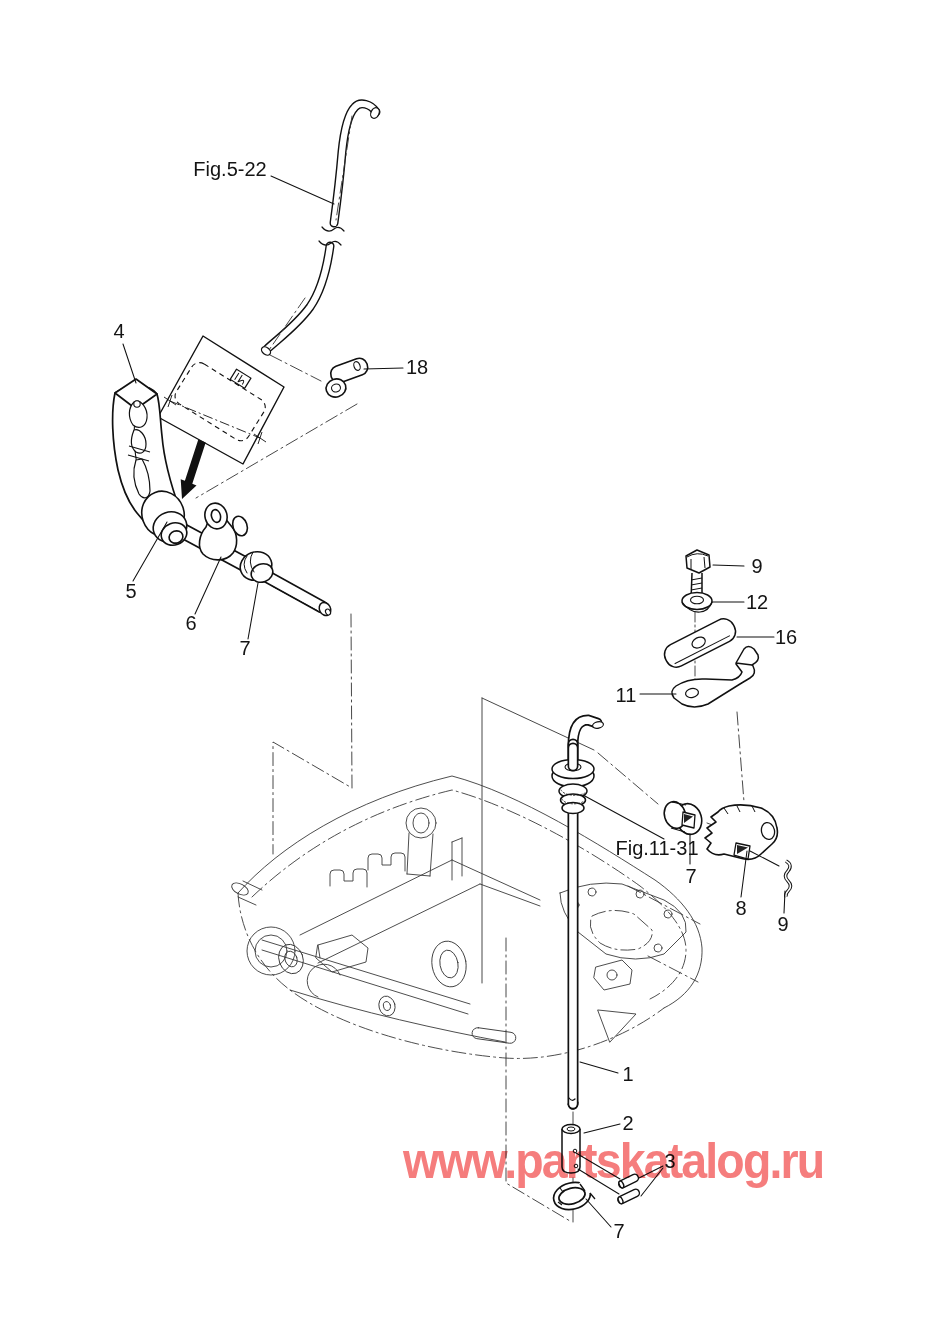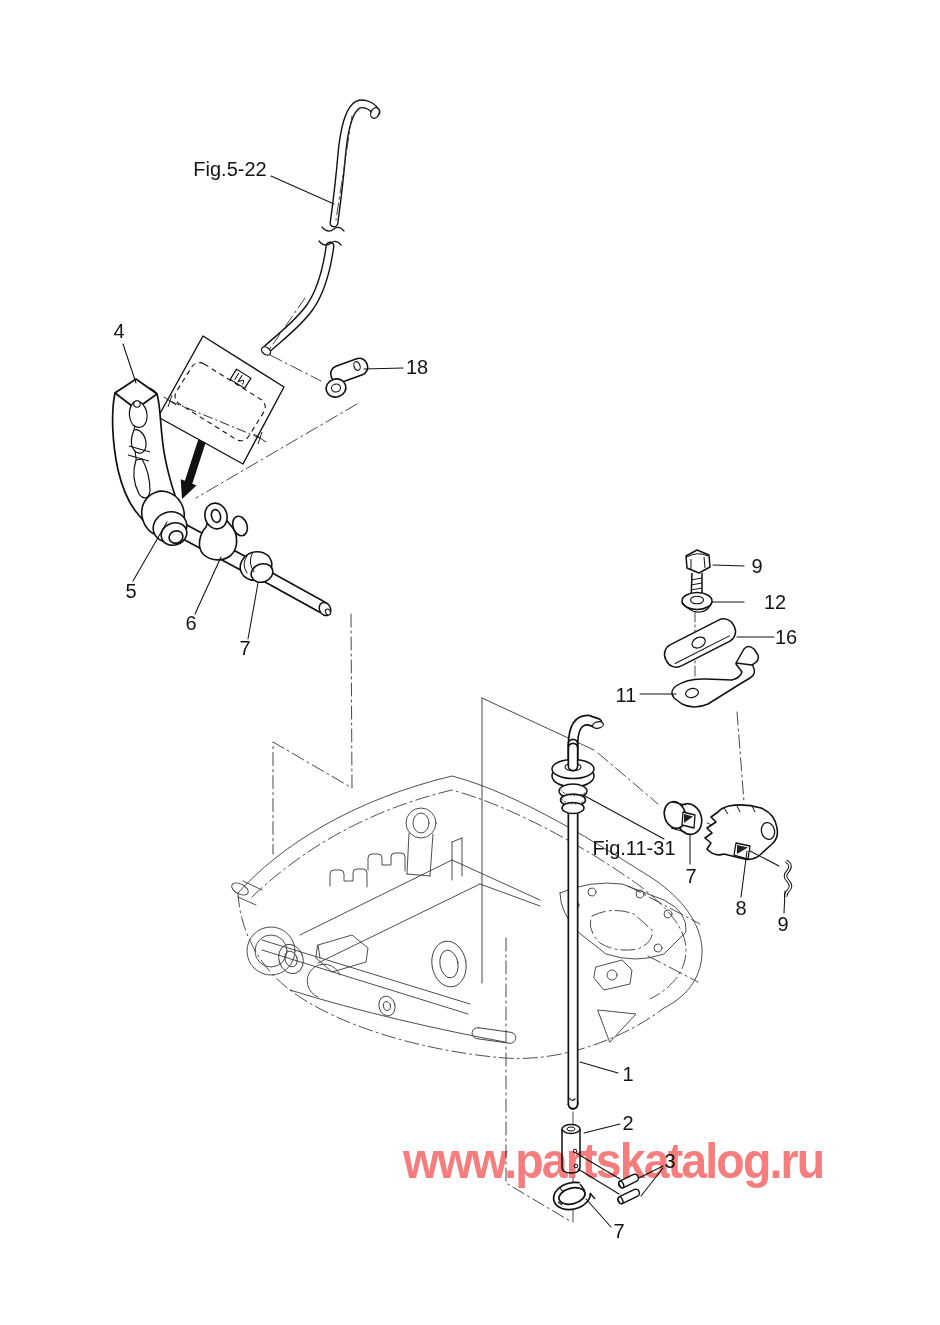--- a/index.html
+++ b/index.html
@@ -272,28 +272,28 @@
     <path d="M 580,1062 L 618,1073"></path>
     <path d="M 584,1133 L 620,1124"></path>
     <path d="M 663,1166 L 639,1178 M 663,1168 L 641,1196"></path>
     <path d="M 576,1153 L 620,1179 M 578,1169 L 619,1194"></path>
     <path d="M 586,1199 L 611,1227"></path>
   </g>
 </svg>
 
 <div>
       <div class="callout figure" style="left: 230px; top: 169px;">Fig.5-22</div>
-      <div class="callout figure" style="left: 634px; top: 848px;">Fig.11-31</div>
+      <div class="callout figure" style="left: 657px; top: 848px;">Fig.11-31</div>
       <div class="callout" style="left: 119px; top: 331px;">4</div>
       <div class="callout" style="left: 417px; top: 367px;">18</div>
       <div class="callout" style="left: 131px; top: 591px;">5</div>
       <div class="callout" style="left: 191px; top: 623px;">6</div>
       <div class="callout" style="left: 245px; top: 648px;">7</div>
       <div class="callout" style="left: 757px; top: 566px;">9</div>
-      <div class="callout" style="left: 757px; top: 602px; margin-left: 18px;">12</div>
+      <div class="callout" style="left: 757px; top: 602px;">12</div>
       <div class="callout" style="left: 786px; top: 637px;">16</div>
       <div class="callout" style="left: 626px; top: 695px;">11</div>
       <div class="callout" style="left: 691px; top: 876px;">7</div>
       <div class="callout" style="left: 741px; top: 908px;">8</div>
       <div class="callout" style="left: 783px; top: 924px;">9</div>
       <div class="callout" style="left: 628px; top: 1074px;">1</div>
       <div class="callout" style="left: 628px; top: 1123px;">2</div>
       <div class="callout" style="left: 670px; top: 1161px;">3</div>
       <div class="callout" style="left: 619px; top: 1231px;">7</div>
     </div>

